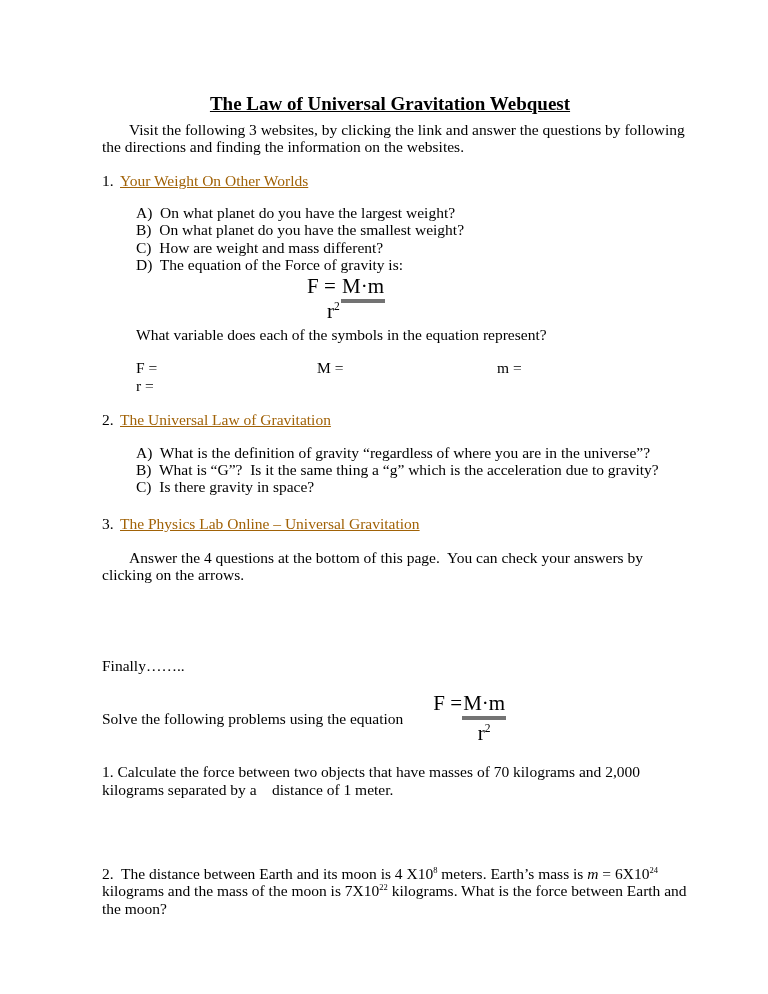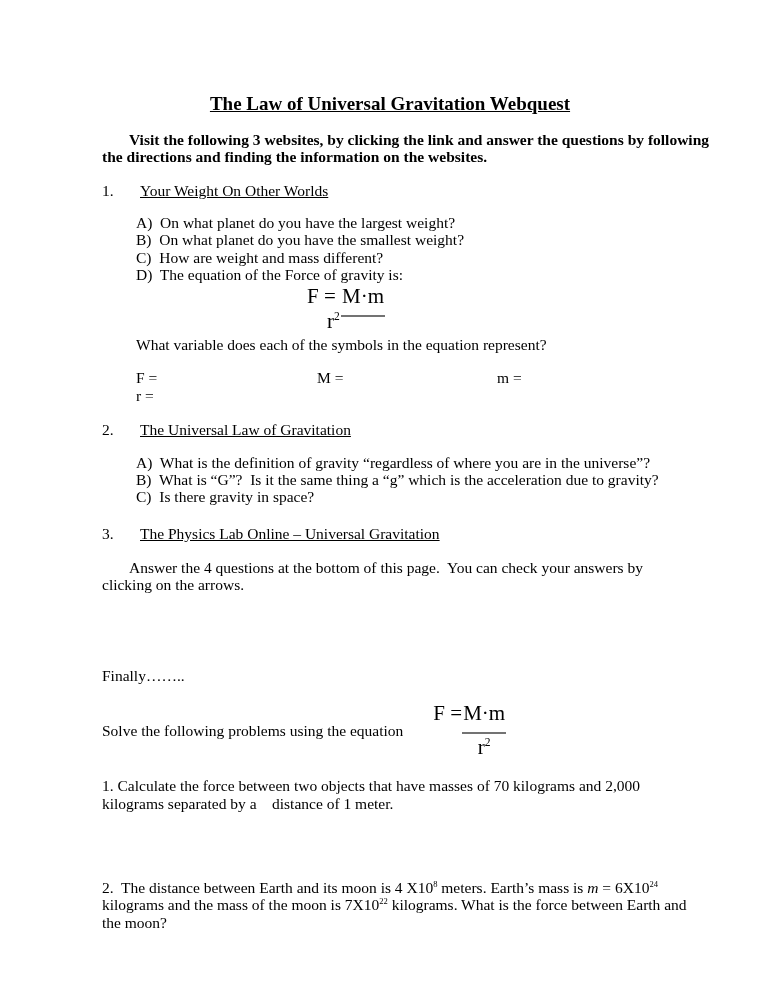--- a/index.html
+++ b/index.html
@@ -11,32 +11,32 @@
   .content { position:absolute; left:102px; top:93px; width:650px; }
 
   .title {
     margin:0; width:576px; text-align:center;
     font-size:19px; font-weight:700; text-decoration:underline; line-height:1.15;
   }
   .para { margin:0; }
   .prewrap { white-space:pre-wrap; }
   .indent { text-indent:27px; }
 
-  .intro { margin-top:16px;font-weight:bold; }
+  .intro { margin-top:6px; }
 
   .weblink-row { margin-top:16px; }
   .weblink-row .num { display:inline-block; min-width:18px; }
-  a.weblink { color:#000000; text-decoration:underline; cursor:pointer;margin-left:20px; }
+  a.weblink { color:#a16207; text-decoration:underline; cursor:pointer; }
 
   .sublist { margin-top:15px; margin-left:34px; white-space:pre-wrap; }
 
   .equation1 { margin-top:2px; font-size:21px; line-height:1.1; }
   .eq1-line1 { margin-left:205px; }
   .eq1-line2 { margin-left:225px; margin-top:2px; }
-  .frac-num { border-bottom:2px solid #737373; padding:0 1px 7px 1px; }
+  .frac-num { border-bottom:4px solid #737373; padding:0 1px 1px 1px; }
 
   .variables-prompt { margin-top:2px; margin-left:34px; }
 
   .blanks-row { position:relative; margin-top:16px; height:18px; }
   .blanks-row span { position:absolute; top:0; }
   .blank-F { left:34px; } .blank-M { left:215px; } .blank-m { left:395px; }
   .blank-r { margin-left:34px; }
 
   .weblink-row.second { margin-top:17px; }
   .weblink-row.third  { margin-top:19px; }

